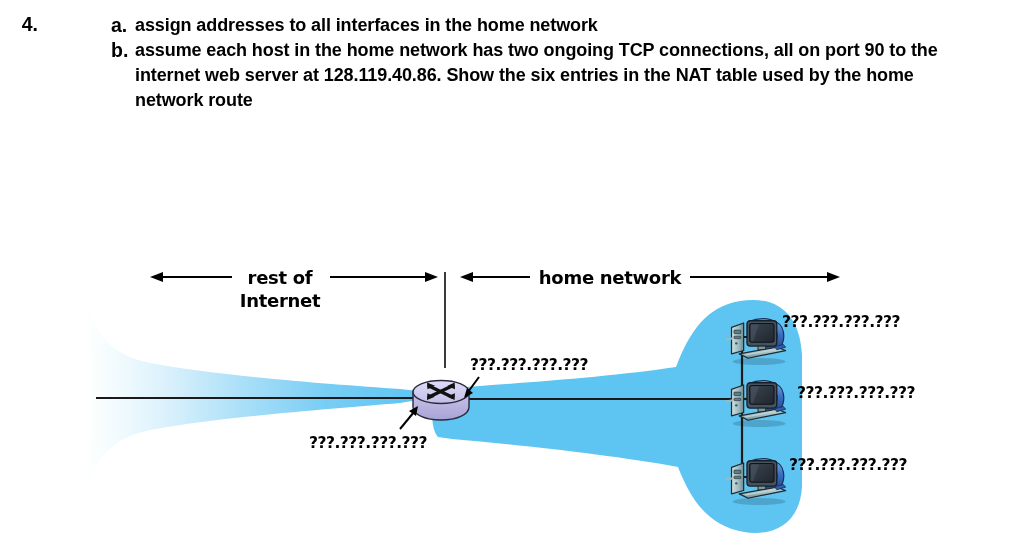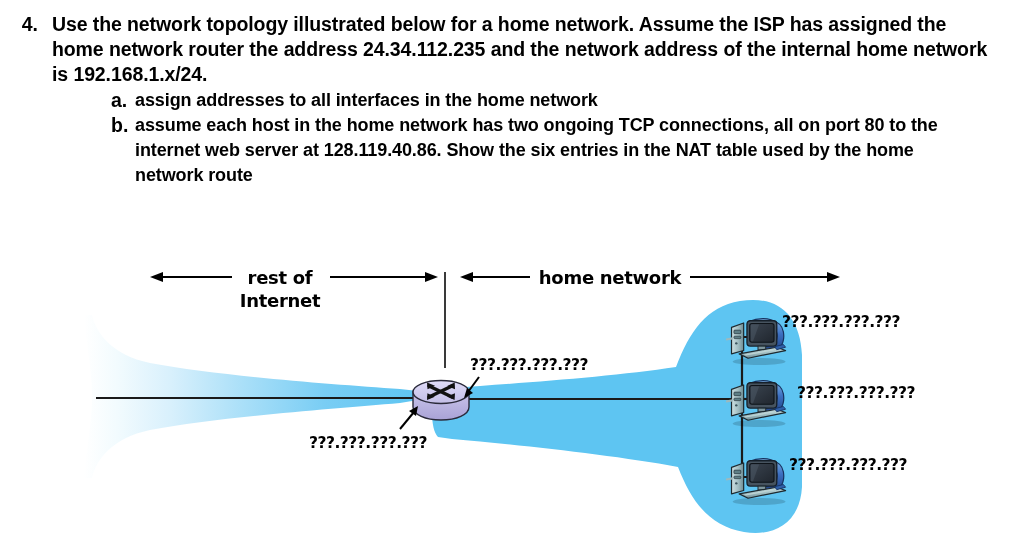--- a/index.html
+++ b/index.html
@@ -98,29 +98,28 @@
     letter-spacing: -0.5px;
   }
 </style>
 </head>
 <body>
 
 <div class="question">
   <div class="q-row">
     <div class="q-num">4.</div>
     <div class="q-body">
-      <div class="q-text">Use the network topology illustrated below for a home network.  Assume the ISP has assigned the home network router the address 24.34.112.235 and the network address of the internal home network is 192.168.1.x/24.</div>
       <div class="sublist">
         <div class="sub-row">
           <div class="sub-marker">a.</div>
           <div class="sub-text">assign addresses to all interfaces in the home network</div>
         </div>
         <div class="sub-row">
           <div class="sub-marker">b.</div>
-          <div class="sub-text">assume each host in the home network has two ongoing TCP connections, all on port 80 to the internet web server at 128.119.40.86.  Show the six entries in the NAT table used by the home network route</div>
+          <div class="sub-text">assume each host in the home network has two ongoing TCP connections, all on port 90 to the internet web server at 128.119.40.86.  Show the six entries in the NAT table used by the home network route</div>
         </div>
       </div>
     </div>
   </div>
 </div>
 
 <div class="diagram">
 <svg width="1024" height="339" viewBox="0 0 1024 339" xmlns="http://www.w3.org/2000/svg">
   <defs>
 

